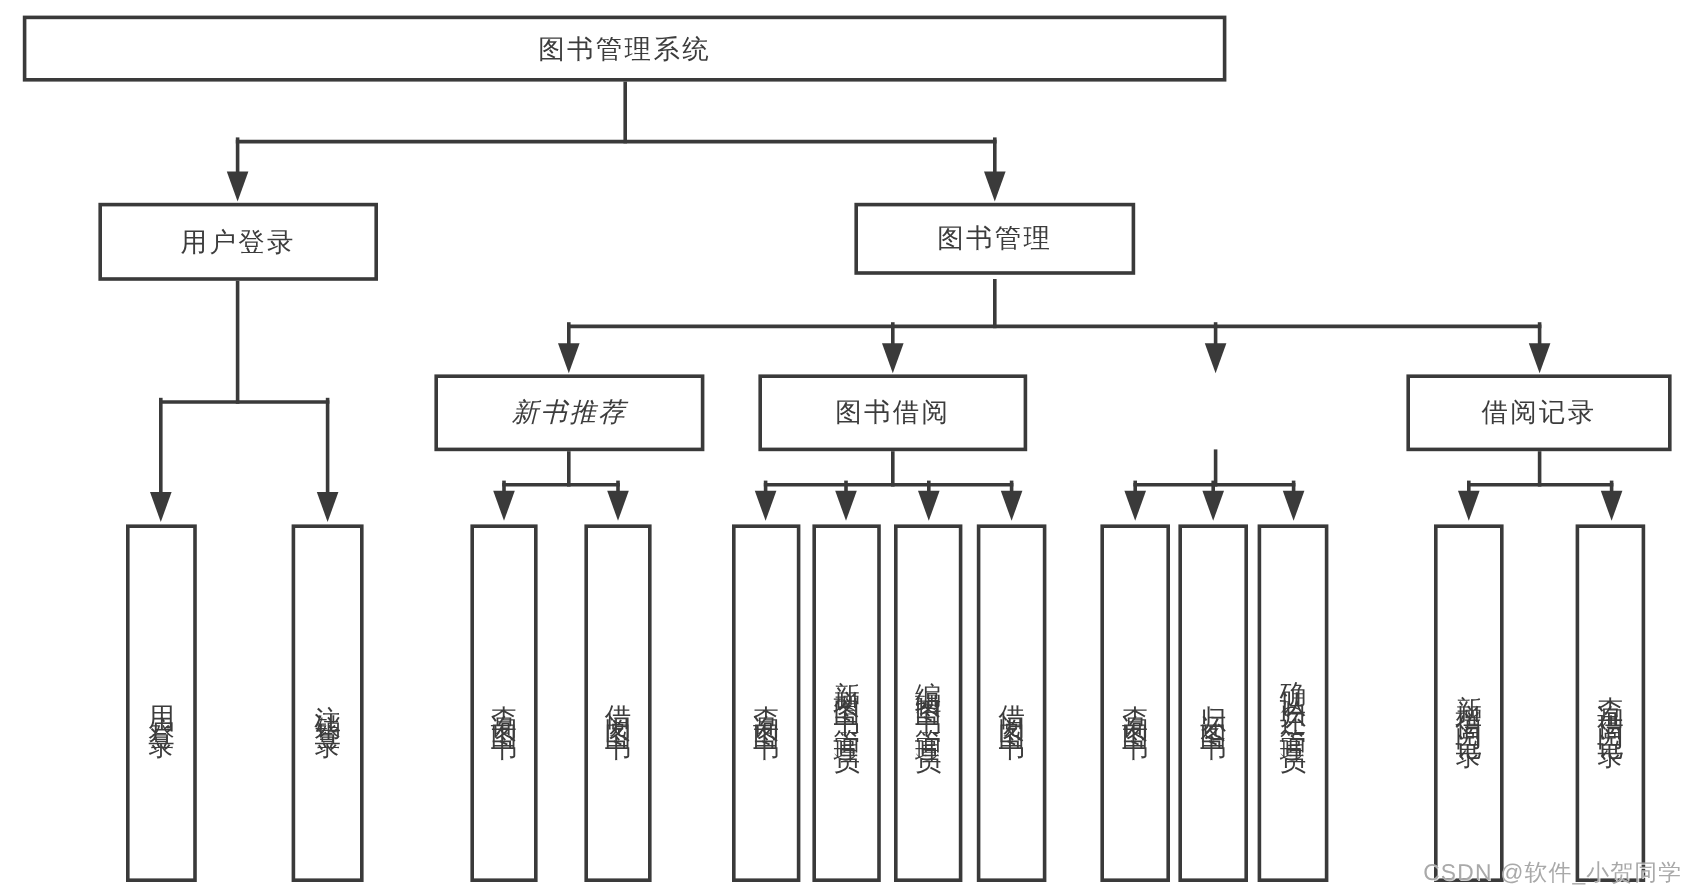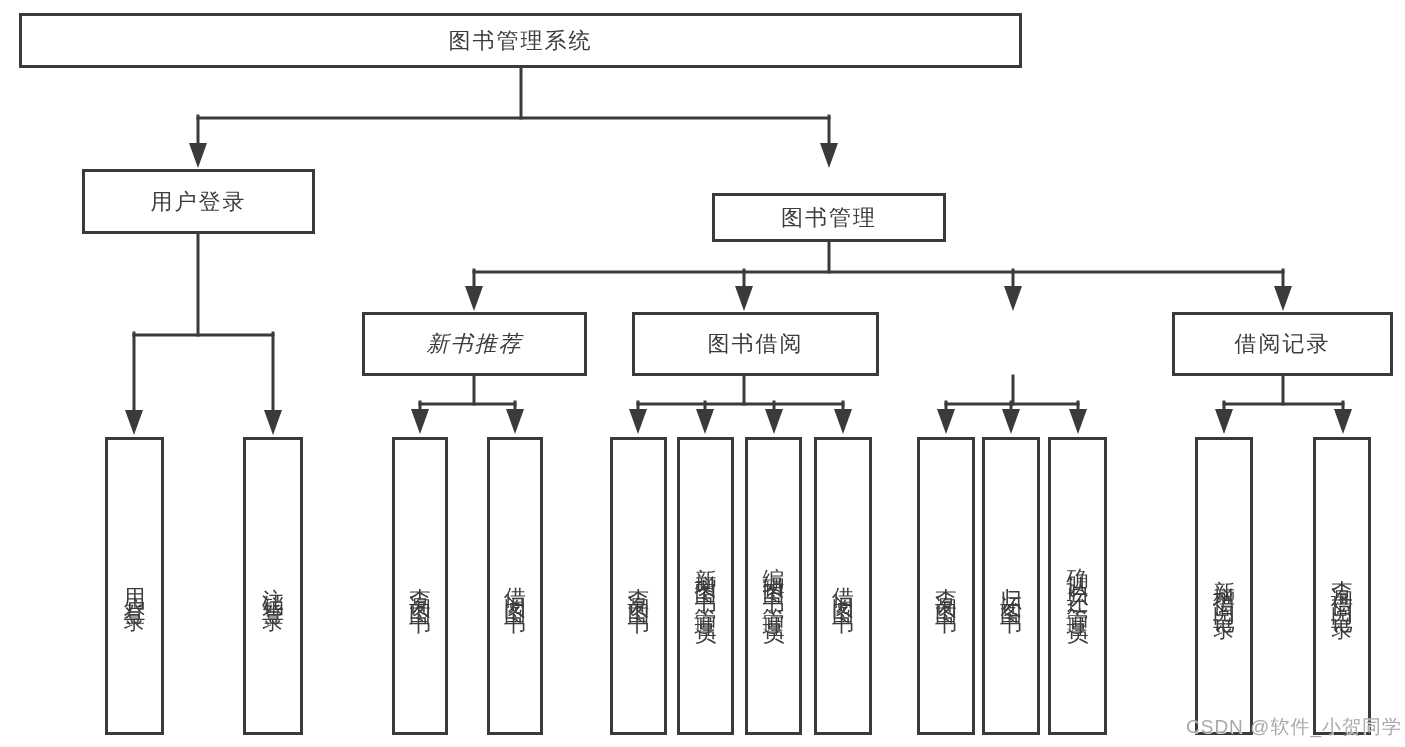--- a/index.html
+++ b/index.html
@@ -114,24 +114,24 @@
     <line x1="1224" y1="404" x2="1343" y2="404"></line>
     <line x1="1224" y1="402" x2="1224" y2="410"></line>
     <polygon points="1215,409 1233,409 1224,434"></polygon>
     <line x1="1343" y1="402" x2="1343" y2="410"></line>
     <polygon points="1334,409 1352,409 1343,434"></polygon>
   </svg>
 
   <div class="box" style="left:19px;top:13px;width:1003px;height:55px;">图书管理系统</div>
 
   <div class="box" style="left:82px;top:169px;width:233px;height:65px;">用户登录</div>
-  <div class="box" style="left:712px;top:169px;width:234px;height:49px;margin-top:24px;">图书管理</div>
+  <div class="box" style="left:712px;top:169px;width:234px;height:60px;">图书管理</div>
 
   <div class="box" style="left:362px;top:312px;width:225px;height:64px;font-style:italic;">新书推荐</div>
-  <div class="box" style="left:632px;top:312px;width:247px;height:64px;">图书借阅</div>
+  <div class="box" style="left:632px;top:312px;width:224px;height:64px;">图书借阅</div>
   <div class="box" style="left:1172px;top:312px;width:221px;height:64px;">借阅记录</div>
 
   <div class="box leaf" style="left:105px;top:437px;width:59px;height:298px;">用户登录</div>
   <div class="box leaf" style="left:243px;top:437px;width:60px;height:298px;">注销登录</div>
 
   <div class="box leaf" style="left:392px;top:437px;width:56px;height:298px;">查询图书</div>
   <div class="box leaf" style="left:487px;top:437px;width:56px;height:298px;">借阅图书</div>
 
   <div class="box leaf" style="left:610px;top:437px;width:57px;height:298px;">查询图书</div>
   <div class="box leaf" style="left:677px;top:437px;width:57px;height:298px;">新增图书（管理员）</div>

